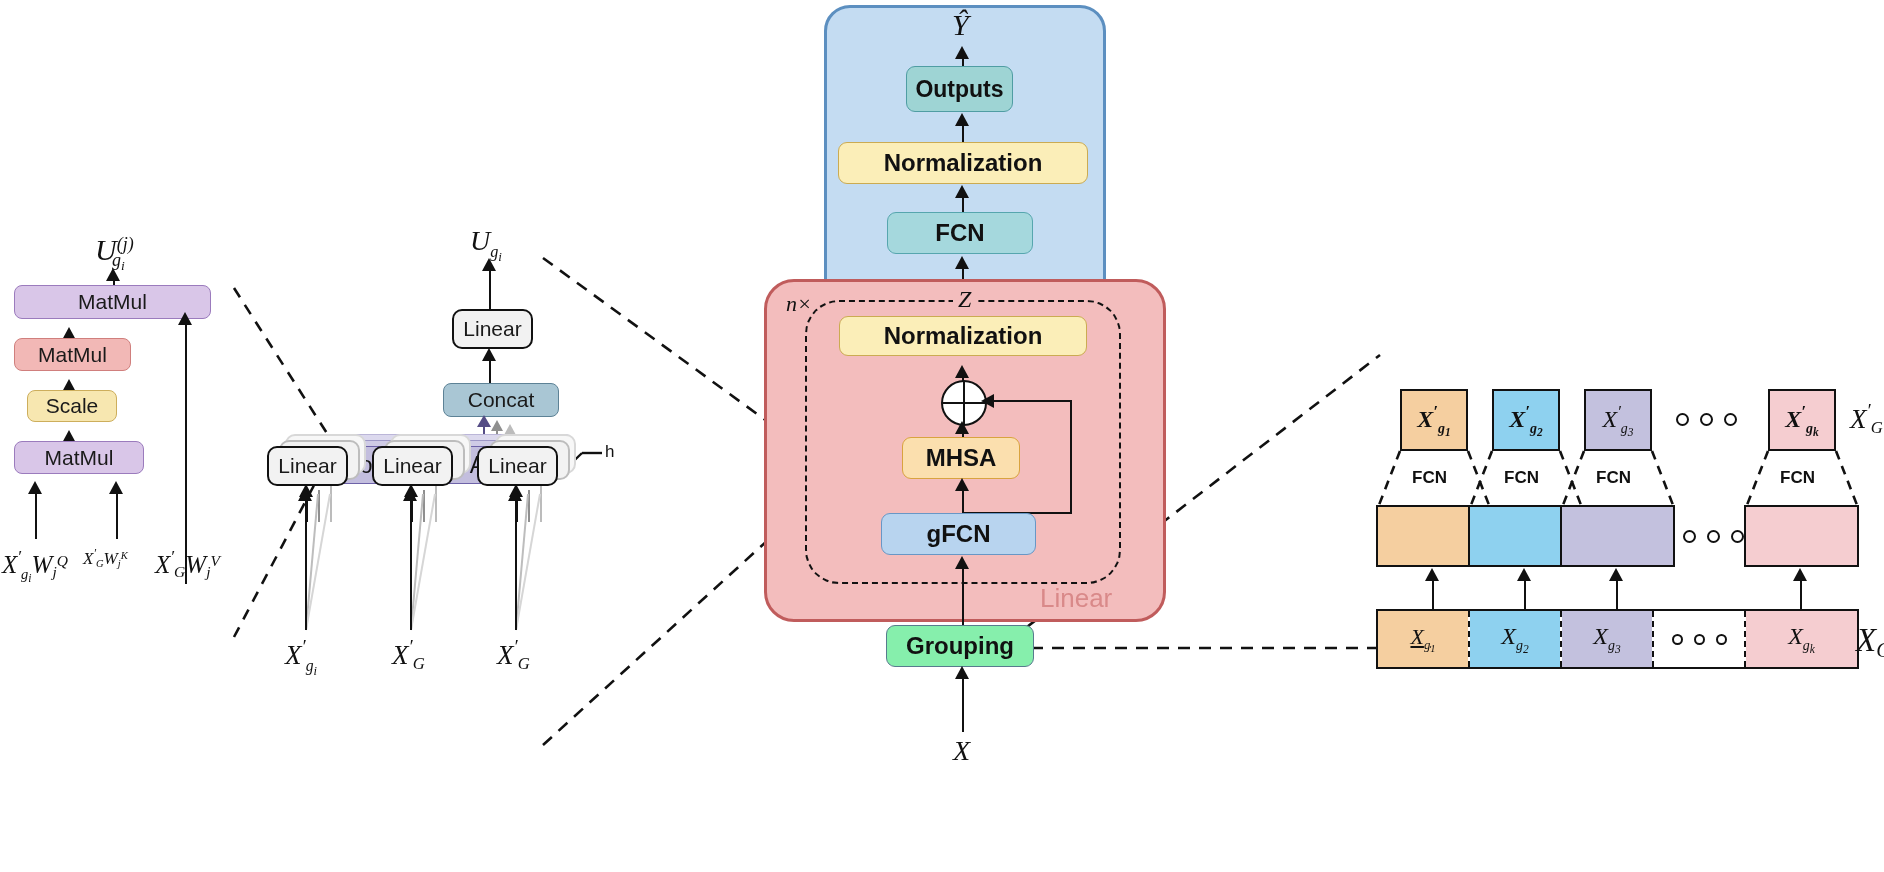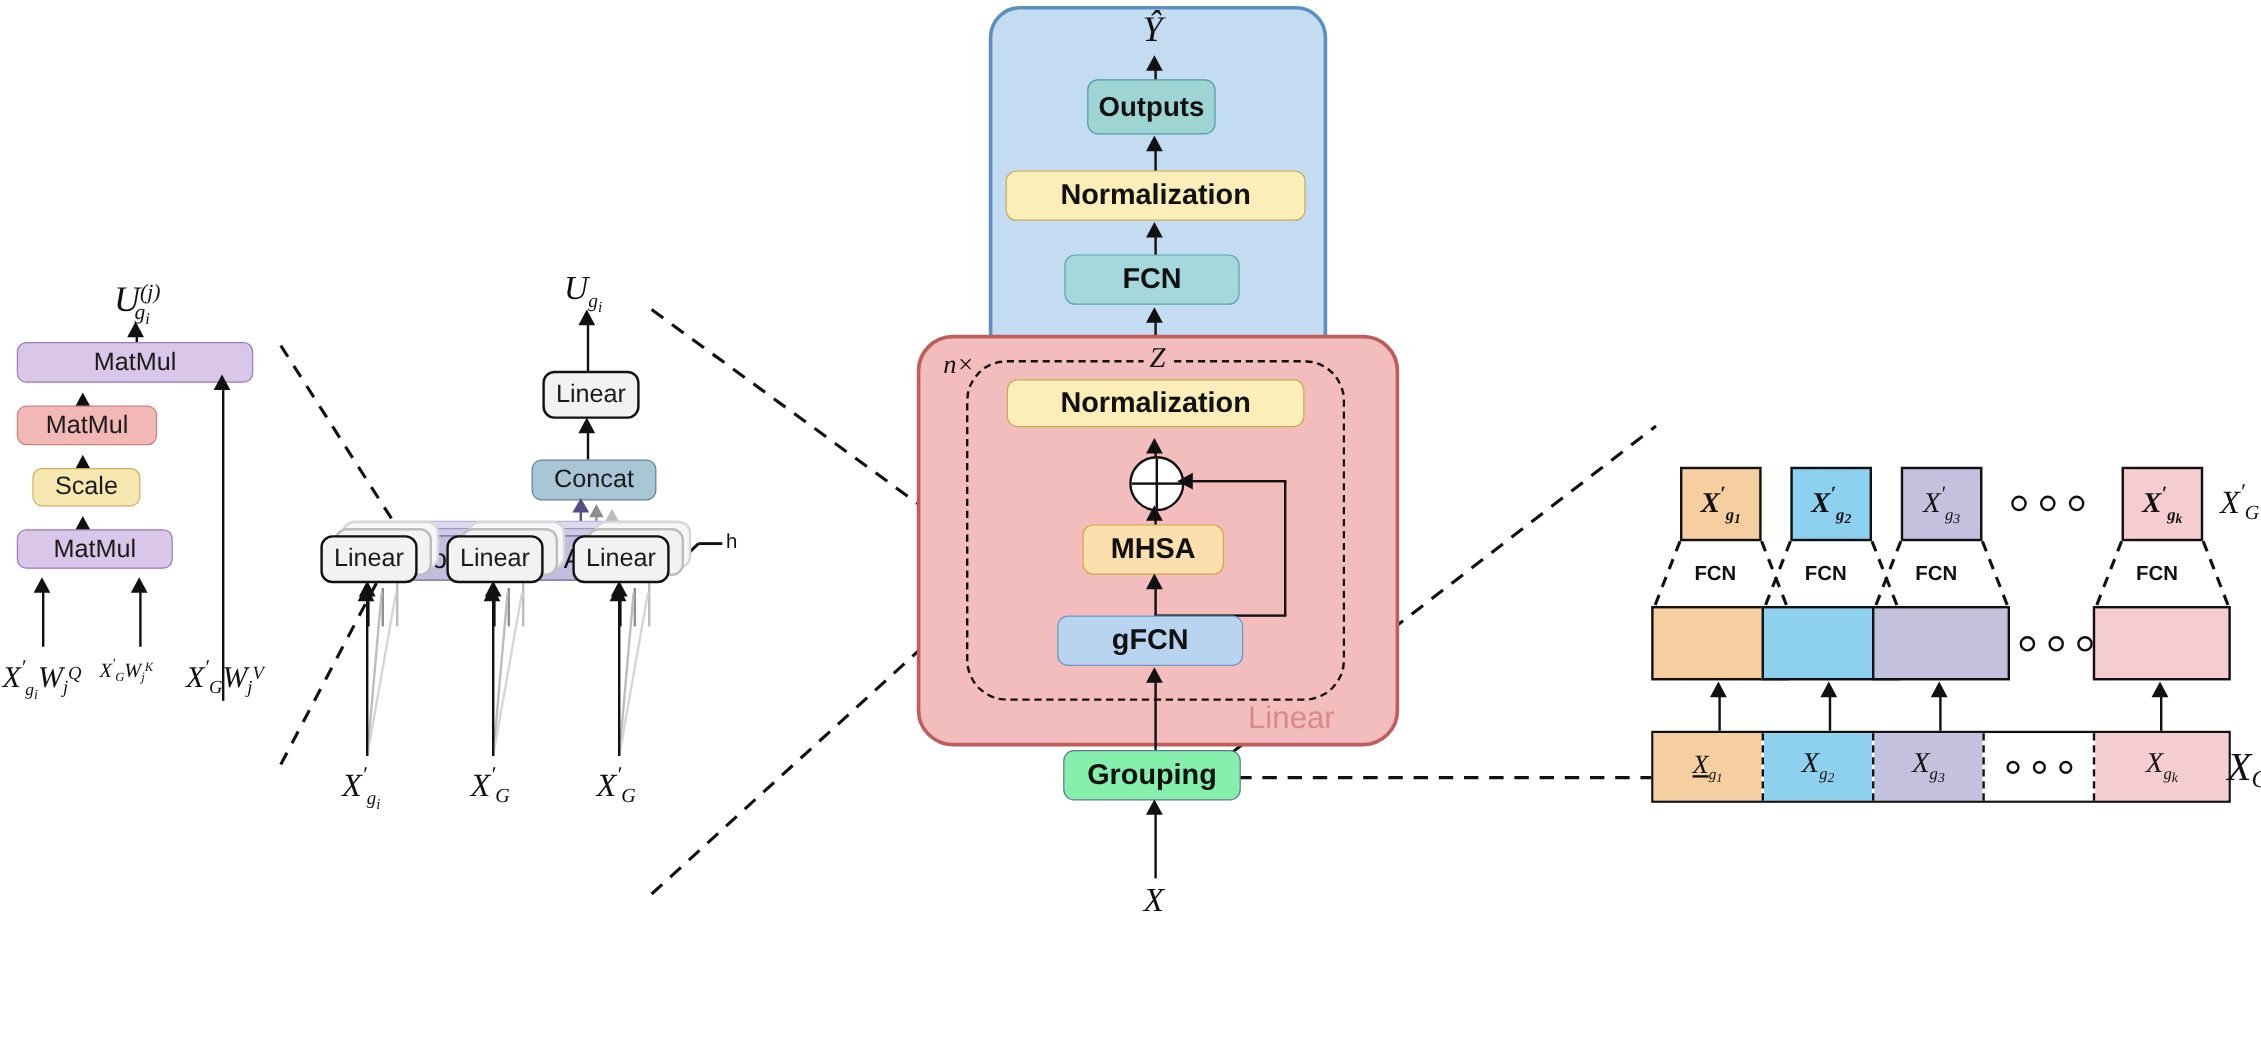--- a/index.html
+++ b/index.html
@@ -164,21 +164,21 @@
   <div class="vline" style="left:489px;top:268px;height:42px;"></div>
   <div class="arrowhead" style="left:482px;top:258px;"></div>
 
   <div class="node linear" style="left:452px;top:309px;width:81px;height:40px;">
     <span>Linear</span>
   </div>
 
   <div class="vline" style="left:489px;top:357px;height:26px;"></div>
   <div class="arrowhead" style="left:482px;top:348px;"></div>
 
-  <div class="node concat" style="left:443px;top:383px;width:104px;height:34px;">
+  <div class="node concat" style="left:443px;top:383px;width:116px;height:34px;">
     <span>Concat</span>
   </div>
 
   <div class="vline-p" style="left:483px;top:425px;height:24px;"></div>
   <div class="arrowhead-p" style="left:477px;top:415px;"></div>
   <div class="vline-g" style="left:496px;top:429px;height:22px;"></div>
   <div class="arrowhead-g" style="left:491px;top:420px;"></div>
   <div class="vline-g2" style="left:509px;top:433px;height:21px;"></div>
   <div class="arrowhead-g2" style="left:504px;top:424px;"></div>
 

